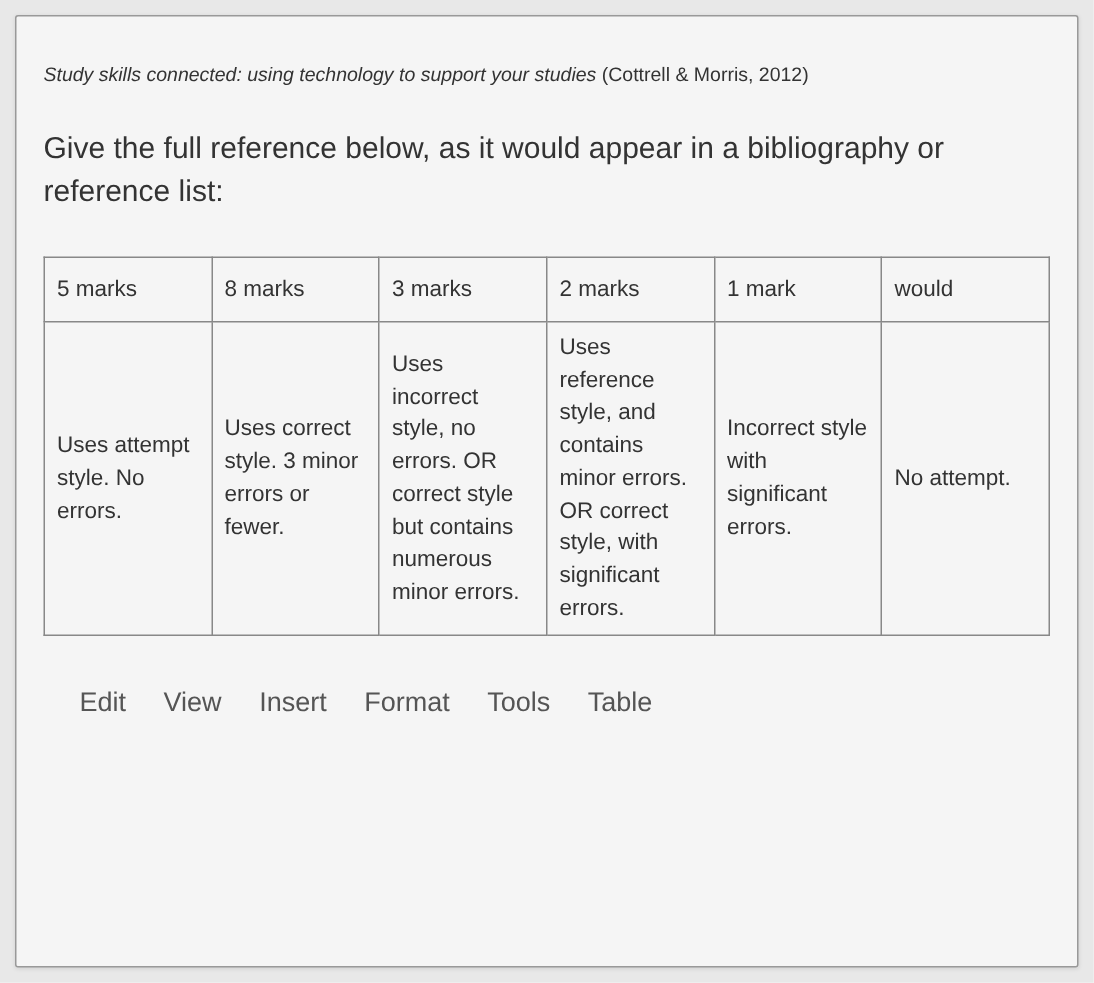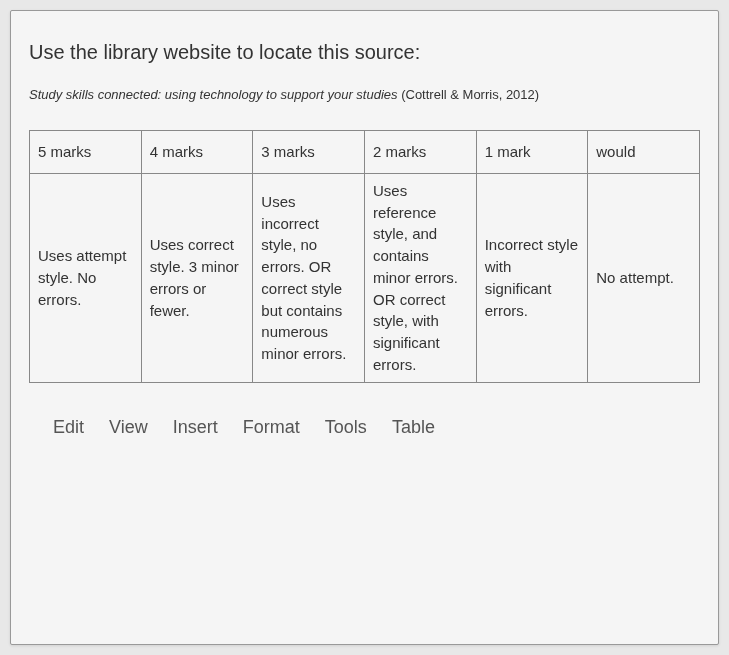--- a/index.html
+++ b/index.html
@@ -75,32 +75,32 @@
     .toolbar span {
       margin-right: 20px;
       display: inline-block;
     }
   </style>
 </head>
 <body>
 
 <div class="page">
 
-  <p class="instruction-1">Use the library website to locate this source:</p>
 
   <p class="source-line">
     <span class="source-title">Study skills connected: using technology to support your studies</span><span> (Cottrell &amp; Morris, 2012)</span>
   </p>
 
+  <p class="instruction-2">Give the full reference below, as it would appear in a bibliography or reference list:</p>
 
   <table>
     <thead>
       <tr>
         <th>5 marks</th>
-        <th>4 marks</th>
+        <th>8 marks</th>
         <th>3 marks</th>
         <th>2 marks</th>
         <th>1 mark</th>
         <th>would</th>
       </tr>
     </thead>
     <tbody>
       <tr>
         <td>Uses attempt style. No errors.</td>
         <td>Uses correct style. 3 minor errors or fewer.</td>

